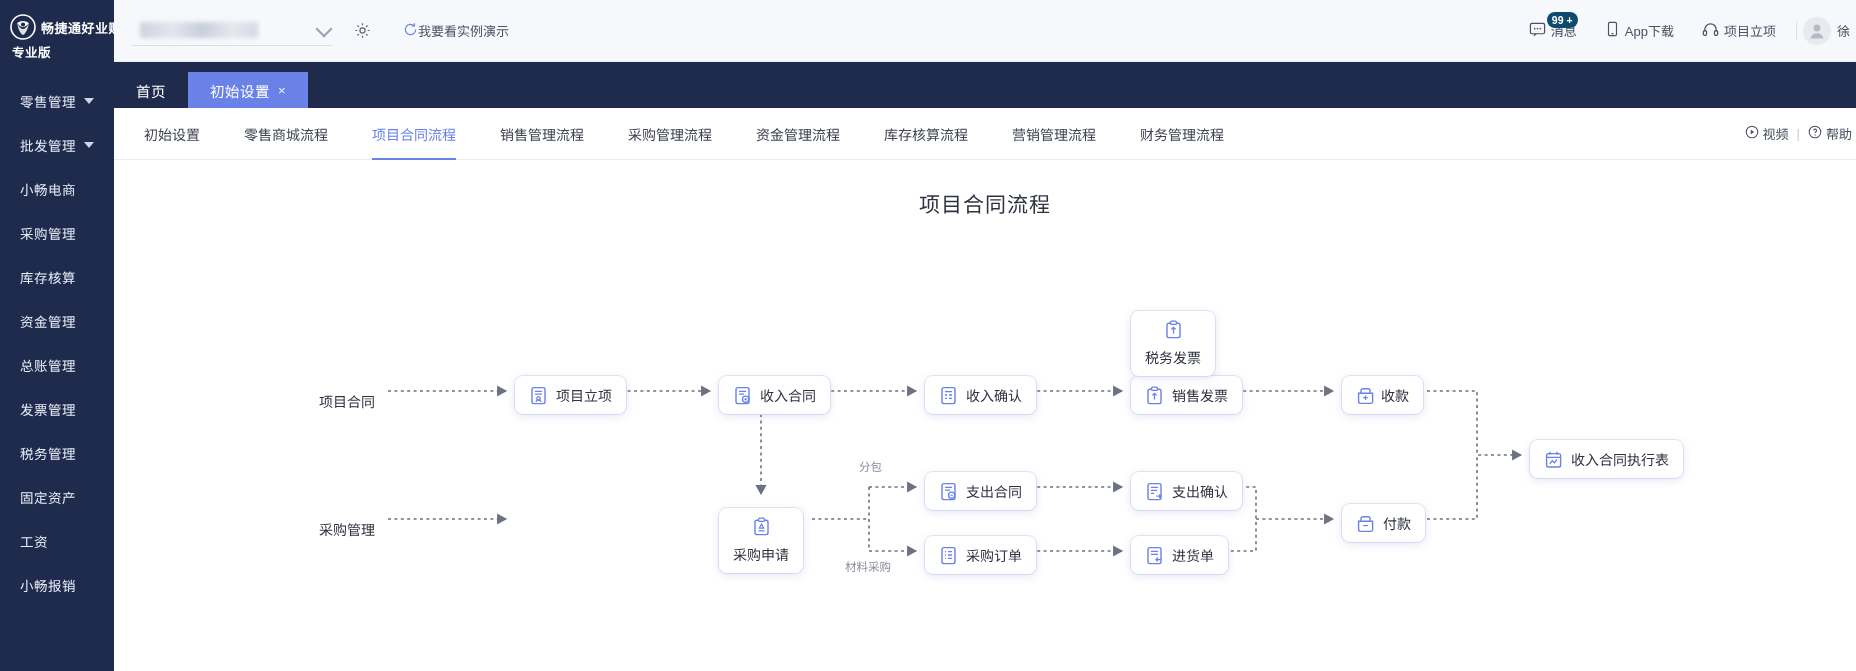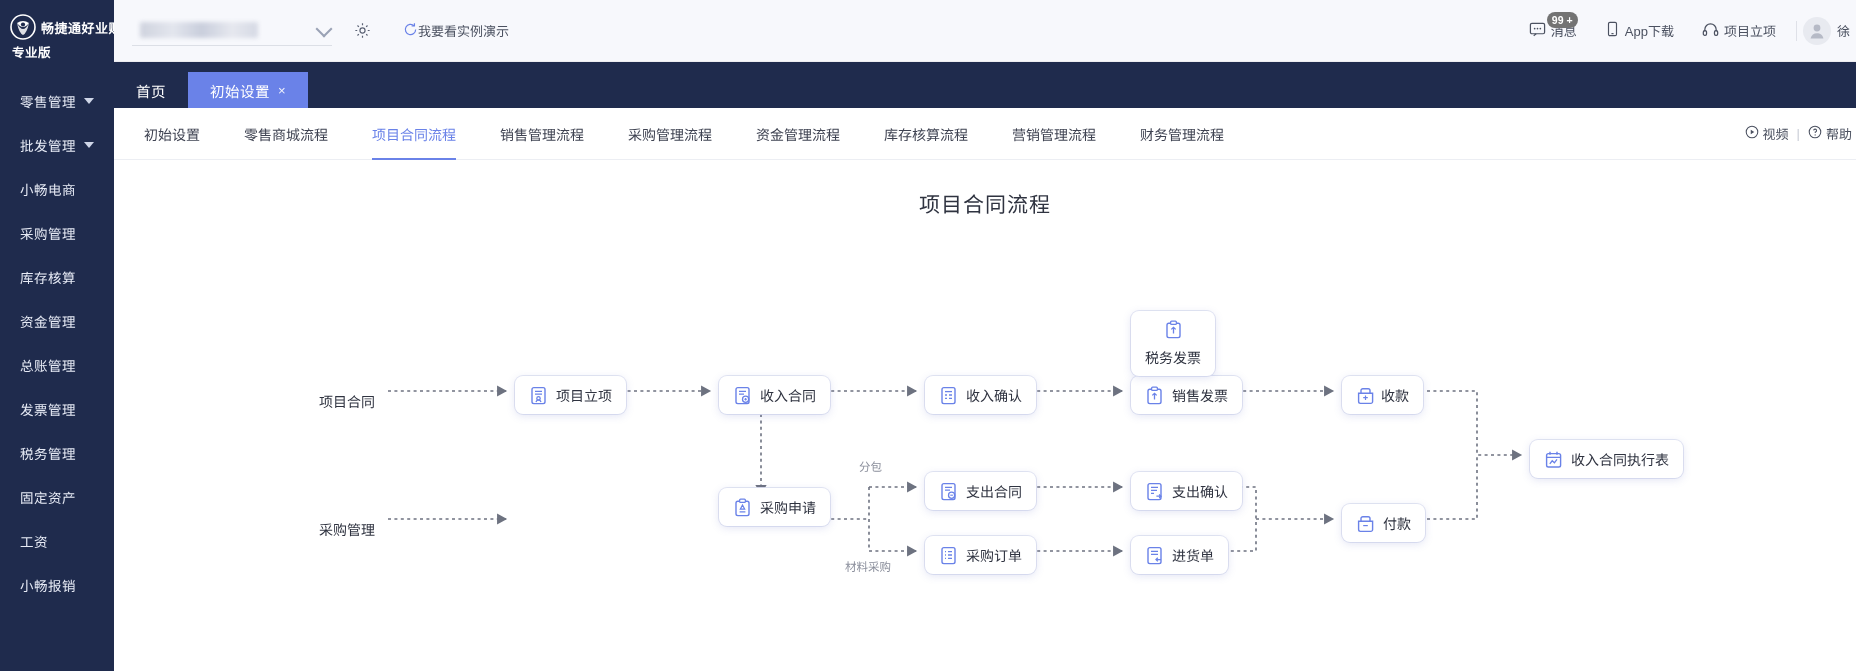--- a/index.html
+++ b/index.html
@@ -69,21 +69,21 @@
     color: #4b5160; font-size: 13px; cursor: pointer;
   }
   .topbar-right {
     margin-left: auto; display: flex; align-items: center; gap: 0; padding-right: 6px;
   }
   .tr-item {
     display: flex; align-items: center; gap: 5px; color: #4b5160; font-size: 13px;
     padding: 0 14px; position: relative; cursor: pointer; white-space: nowrap;
   }
   .badge {
-    position: absolute; top: -9px; left: 32px; background: #737373; color: #fff;
+    position: absolute; top: -9px; left: 32px; background: #0c4a6e; color: #fff;
     font-size: 10.5px; line-height: 1; padding: 3px 5px 3px 5px; border-radius: 9px;
     font-weight: 700; white-space: nowrap;
   }
   .vsep { width:1px; height: 20px; background: #dfe1e8; margin: 0 6px; }
   .avatar {
     width: 28px; height: 28px; border-radius: 50%; background: #e8eaf0;
     display:flex; align-items:center; justify-content:center; margin-right: 6px;
   }
   .uname { color:#4b5160; font-size: 13px; max-width: 34px; overflow: hidden; white-space: nowrap; }
 
@@ -422,21 +422,21 @@
               <span>收款</span>
             </div>
             <div class="node" style="left: 1416px; top: 280px;">
               <span class="nicon"><svg width="19" height="19" viewBox="0 0 19 19">
                   <rect x="2.6" y="3.6" width="14" height="13.4" rx="1.8" fill="none" stroke="#6a82e8" stroke-width="1.4"></rect>
                   <path d="M2.6 7.4h14M6 1.8v3M13 1.8v3" stroke="#6a82e8" stroke-width="1.4"></path>
                   <path d="M5.8 13.8l2.4-3 2.2 2 2.6-3.4" fill="none" stroke="#6a82e8" stroke-width="1.3"></path>
                 </svg></span>
               <span>收入合同执行表</span>
             </div>
-            <div class="node" style="left: 605px; top: 328px;">
+            <div class="node" style="left: 605px; top: 348px; flex-direction: column;">
               <span class="nicon"><svg width="19" height="19" viewBox="0 0 19 19">
                   <rect x="3" y="3.2" width="13" height="14.4" rx="1.8" fill="none" stroke="#6a82e8" stroke-width="1.4"></rect>
                   <rect x="6.6" y="1.2" width="5.8" height="3.2" rx="1" fill="#fff" stroke="#6a82e8" stroke-width="1.3"></rect>
                   <path d="M6.6 13.8h5.8M9.5 7l2.2 4.2H7.3z" fill="none" stroke="#6a82e8" stroke-width="1.2"></path>
                 </svg></span>
               <span>采购申请</span>
             </div>
             <div class="node" style="left: 811px; top: 312px;">
               <span class="nicon"><svg width="19" height="19" viewBox="0 0 19 19">
                   <rect x="3" y="1.6" width="13" height="16" rx="1.8" fill="none" stroke="#6a82e8" stroke-width="1.4"></rect>

